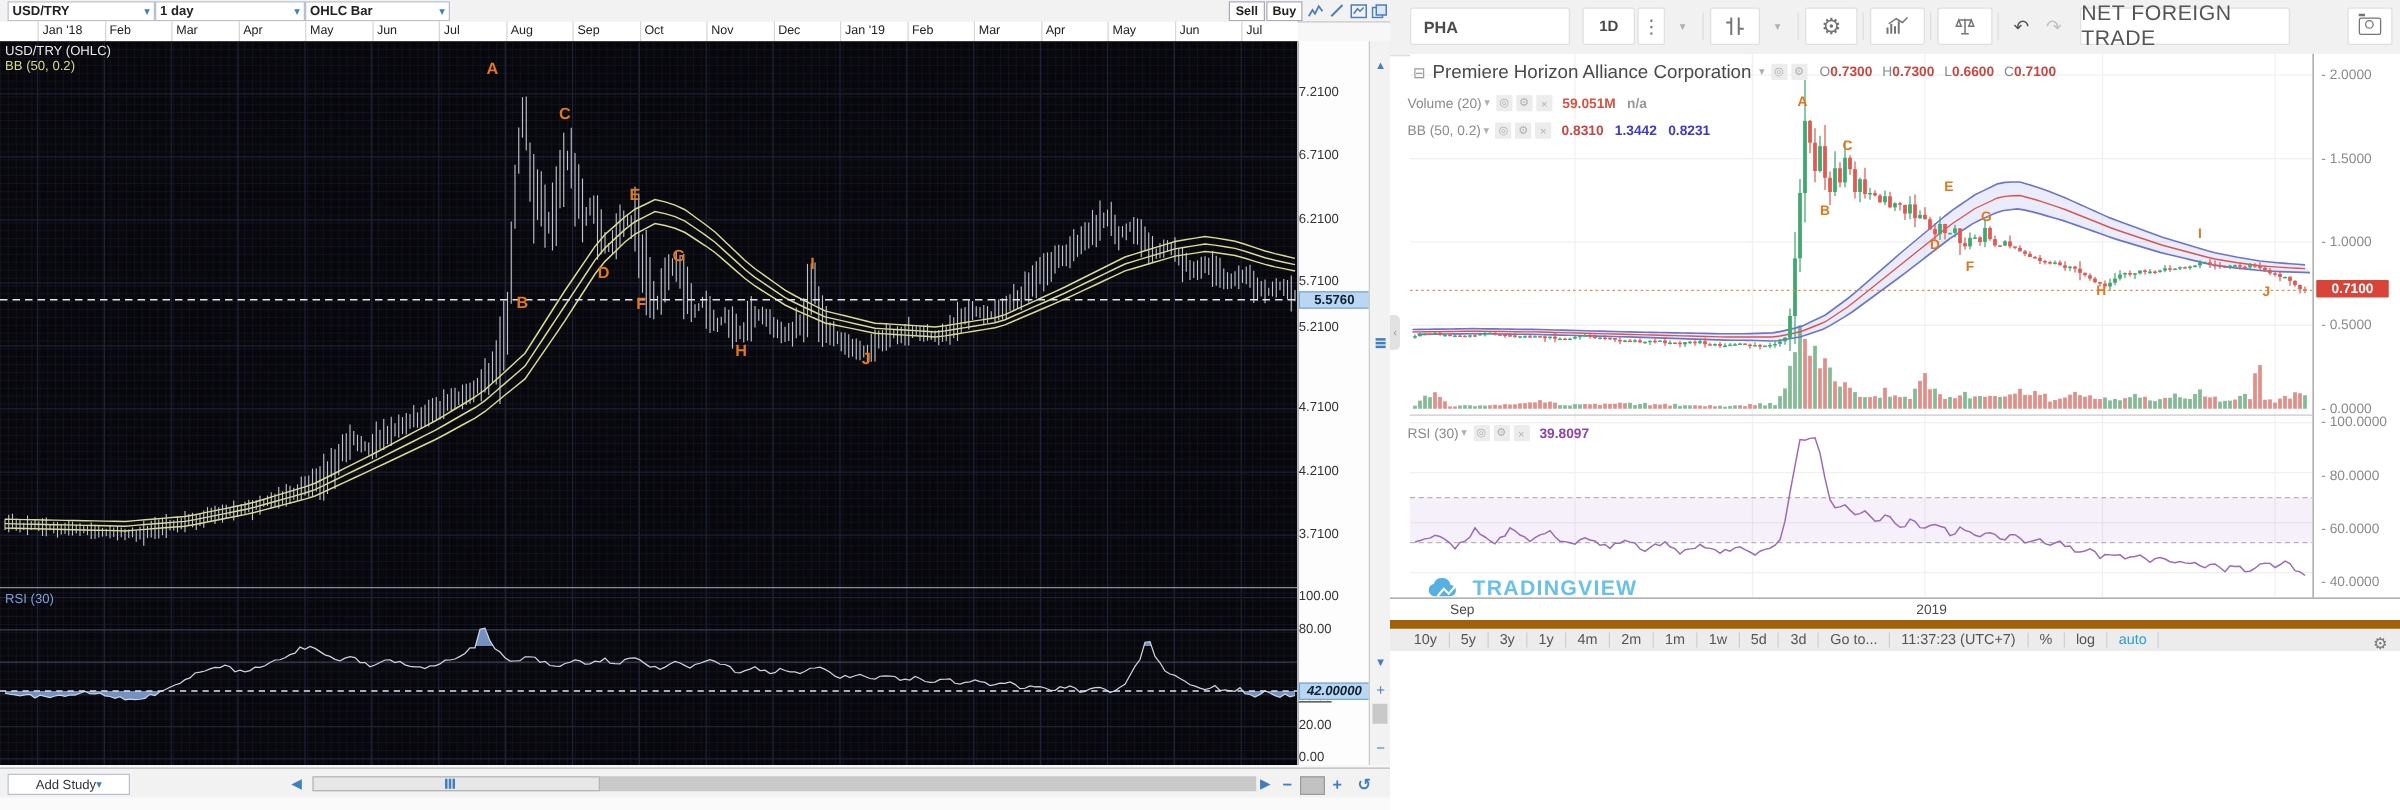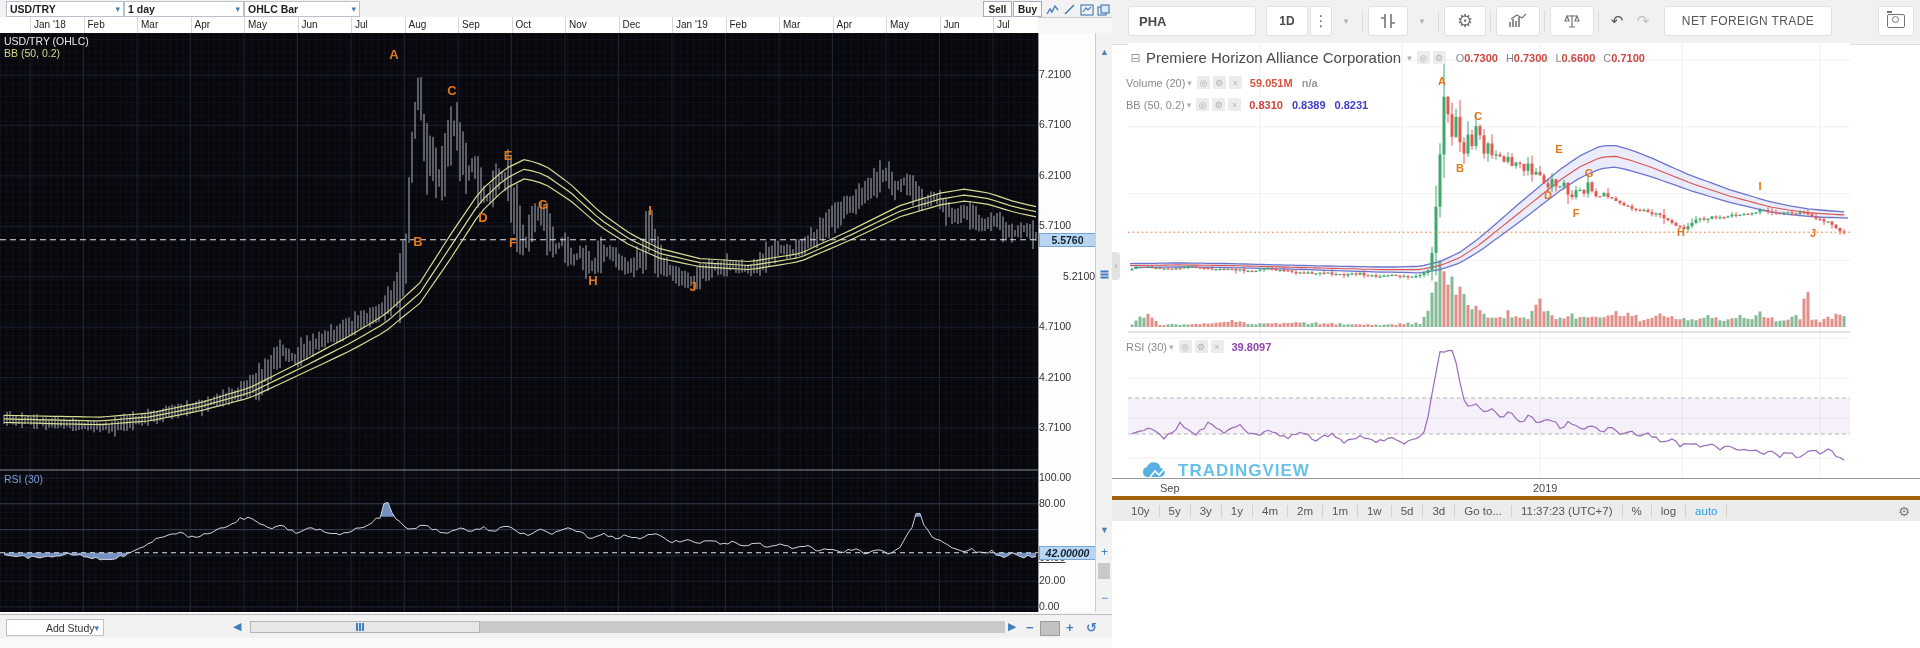--- a/index.html
+++ b/index.html
@@ -22,21 +22,21 @@
   #llegend2{position:absolute;left:4px;top:47px;font-size:10.5px;color:#d6d98a;}
   #llegend3{position:absolute;left:4px;top:473px;font-size:10.5px;color:#7d9fd6;}
   #laxis{position:absolute;left:1038px;top:33px;width:57px;height:579px;background:#fdfdfd;border-left:1px solid #99a0a8;}
   .axlab{position:absolute;width:100%;text-align:left;font-size:10.5px;color:#333;}
   .axbadge{position:absolute;left:0;width:55px;text-align:center;font-size:10.5px;font-weight:bold;color:#102030;
            background:#b9d7f2;border:1px solid #7aa7d0;}
   #lscroll{position:absolute;left:1095px;top:33px;width:17px;height:579px;background:#f2f2f2;border-left:1px solid #ccc;}
   .sarr{position:absolute;left:2px;width:13px;text-align:center;color:#4a7ebb;font-size:9px;cursor:pointer;}
   #lbottom{position:absolute;left:0;top:614px;width:1112px;height:24px;background:#f2f2f2;border-top:1px solid #bbb;}
   #addstudy{position:absolute;left:6px;top:4px;width:88px;height:15px;background:#fff;border:1px solid #b9c2cc;
-            font-size:10.5px;color:#333;display:flex;align-items:center;justify-content:flex-end;padding:0 4px;cursor:pointer;}
+            font-size:10.5px;color:#333;display:flex;align-items:center;justify-content:center;padding:0 4px;cursor:pointer;}
   #lbelow{position:absolute;left:0;top:638px;width:1112px;height:10px;background:#fafafa;}
   .trk{position:absolute;top:6px;height:12px;background:#c9c9c9;}
   .thumb{position:absolute;top:6px;height:12px;background:#e7e7e7;border:1px solid #b5b5b5;box-sizing:border-box;}
   .gripbars{position:absolute;top:8px;width:9px;height:8px;display:flex;gap:1px;}
   .gripbars i{width:2px;height:8px;background:#3f7fbf;}
   .bbtn{position:absolute;top:5px;color:#3f7fbf;font-size:11px;font-weight:bold;cursor:pointer;}
   
   #rapp{position:absolute;left:1112px;top:0;width:808px;height:648px;background:#fff;}
   #rtoolbar{position:absolute;left:0;top:0;width:808px;height:44px;background:#f1f1f1;border-bottom:1px solid #ddd;}
   .rbox{position:absolute;top:6px;height:30px;background:#fff;border:1px solid #e0e0e0;border-radius:2px;
@@ -49,21 +49,21 @@
   .mini{display:inline-flex;align-items:center;justify-content:center;width:13px;height:13px;background:#ececec;
         color:#b0b0b0;font-size:9px;margin-left:3px;border-radius:1px;cursor:pointer;}
   .chv{color:#b0b0b0;font-size:9px;margin:0 2px;}
   .ohlcv{font-weight:bold;margin-right:8px;}
   #raxis{position:absolute;left:738px;top:43px;width:70px;height:453px;background:#fff;border-left:1px solid #999;}
   .rax{position:absolute;left:6px;font-size:11px;color:#8a8a8a;}
   #rbadge{position:absolute;left:2px;width:58px;text-align:center;font-size:11px;font-weight:bold;color:#fff;
           background:#d84437;border-radius:1px;padding:1px 0;}
   #rtime{position:absolute;left:0;top:478px;width:808px;height:18px;background:#fff;border-top:1px solid #999;}
   .tlab{position:absolute;top:3px;font-size:11px;color:#4a4a4a;}
-  #rbottombar{position:absolute;left:0;top:496px;width:808px;height:25px;background:#ececec;border-top:4px solid #a16207;
+  #rbottombar{position:absolute;left:0;top:496px;width:808px;height:25px;background:#ececec;border-top:7px solid #a16207;
               display:flex;align-items:center;padding-left:10px;box-sizing:border-box;}
   .tbi{font-size:11.5px;color:#555;padding:0 9px;border-right:1px solid #cfcfcf;cursor:pointer;white-space:nowrap;}
   .tbi:last-of-type{border-right:none;}
   .tbi.blue{color:#2d9cdb;}
   #rgear{position:absolute;right:10px;top:4px;color:#777;font-size:13px;cursor:pointer;}
   #rbelow{position:absolute;left:0;top:521px;width:808px;height:127px;background:#fff;}
   #wmark{position:absolute;left:28px;top:461px;display:flex;align-items:center;opacity:.85;}
   #wmark .cl{width:30px;height:20px;margin-right:8px;}
   #wmark .wt{font-size:17px;font-weight:bold;letter-spacing:1px;color:#4db7e5;}
   #collapsetab{position:absolute;left:0;top:252px;width:8px;height:28px;background:#e2e2e2;border-radius:0 4px 4px 0;
@@ -573,21 +573,21 @@
 
     <div id="llegend1">USD/TRY (OHLC)</div>
     <div id="llegend2">BB (50, 0.2)</div>
     <div id="llegend3">RSI (30)</div>
 
     <div id="laxis">
         <div class="axlab" style="top: 35px;">7.2100</div>
         <div class="axlab" style="top: 85px;">6.7100</div>
         <div class="axlab" style="top: 136px;">6.2100</div>
         <div class="axlab" style="top: 186px;">5.7100</div>
-        <div class="axlab" style="top: 237px; padding-left: 24px;">5.2100</div>
+        <div class="axlab" style="top: 223px;">5.2100</div>
         <div class="axlab" style="top: 287px;">4.7100</div>
         <div class="axlab" style="top: 338px;">4.2100</div>
         <div class="axlab" style="top: 388px;">3.7100</div>
         <div class="axlab" style="top: 438px;">100.00</div>
         <div class="axlab" style="top: 464px;">80.00</div>
         <div class="axlab" style="top: 518px; text-decoration: underline;">60.00</div>
         <div class="axlab" style="top: 541px;">20.00</div>
         <div class="axlab" style="top: 567px;">0.00</div>
         <div class="axbadge" style="top: 200px;">5.5760</div>
         <div class="axbadge" style="top: 513px; font-style: italic;">42.00000</div>
@@ -668,21 +668,21 @@
             <path d="M9 2v12M4 3h10M4 3 2 8h4zM14 3l-2 5h4zM6 14h6" stroke="#757575" stroke-width="1.2" fill="none"></path>
           </svg>
       </div>
       <div class="rdiv" style="left:486px;"></div>
       <div class="rbox" style="left:492px;width:26px;border:none;background:transparent;">
         <span class="rico" style="color:#555;">↶</span>
       </div>
       <div class="rbox" style="left:518px;width:26px;border:none;background:transparent;">
         <span class="rico" style="color:#c0c0c0;">↷</span>
       </div>
-      <div class="rbox" style="left:552px;width:168px;font-size:12px;letter-spacing:.4px;color:#555;">
+      <div class="rbox" style="left:552px;width:168px;font-size:17px;letter-spacing:.4px;color:#555;">
         <span>NET FOREIGN TRADE</span>
       </div>
       <div class="rbox" style="left:766px;width:36px;">
         <span class="camera"></span>
       </div>
     </div>
 
     <svg id="rsvg" width="722" height="435">
         <rect width="722" height="435" fill="#ffffff"></rect>
         <line x1="132" y1="0" x2="132" y2="435" stroke="#f0f0f0"></line>
@@ -1276,33 +1276,45 @@
         <span style="color:#999999;font-weight:bold;margin-right:9px;">n/a</span>
       </div>
     <div class="hrow" id="indrow1" style="left:14px;top:98px;">
         <span>BB (50, 0.2)</span>
         <span class="chv">▾</span>
         <span class="mini">◎</span>
         <span class="mini">⚙</span>
         <span class="mini">×</span>
         <span style="width:8px;"></span>
         <span style="color:#cc4641;font-weight:bold;margin-right:9px;">0.8310</span>
-        <span style="color:#3d3dc8;font-weight:bold;margin-right:9px;">0.8389</span>
+        <span style="color:#3d3dc8;font-weight:bold;margin-right:9px;">1.3442</span>
         <span style="color:#3d3dc8;font-weight:bold;margin-right:9px;">0.8231</span>
       </div>
     <div class="hrow" id="rsirow" style="left:14px;top:340px;">
         <span>RSI (30)</span>
         <span class="chv">▾</span>
         <span class="mini">◎</span>
         <span class="mini">⚙</span>
         <span class="mini">×</span>
         <span style="width:8px;"></span>
         <span style="color:#8e44ad;font-weight:bold;margin-right:9px;">39.8097</span>
       </div>
 
+    <div id="raxis">
+        <div class="rax" style="top: 11px;">- 2.0000</div>
+        <div class="rax" style="top: 78px;">- 1.5000</div>
+        <div class="rax" style="top: 145px;">- 1.0000</div>
+        <div class="rax" style="top: 211px;">- 0.5000</div>
+        <div class="rax" style="top: 278px;">- 0.0000</div>
+        <div class="rax" style="top: 289px;">- 100.0000</div>
+        <div class="rax" style="top: 332px;">- 80.0000</div>
+        <div class="rax" style="top: 374px;">- 60.0000</div>
+        <div class="rax" style="top: 417px;">- 40.0000</div>
+        <div id="rbadge" style="top: 181px;">0.7100</div>
+      </div>
     <div id="rtime">
         <span class="tlab" style="left: 48px;">Sep</span>
         <span class="tlab" style="left: 421px;">2019</span>
       </div>
 
     <div id="rbottombar">
       <span class="tbi">10y</span>
         <span class="tbi">5y</span>
         <span class="tbi">3y</span>
         <span class="tbi">1y</span>

